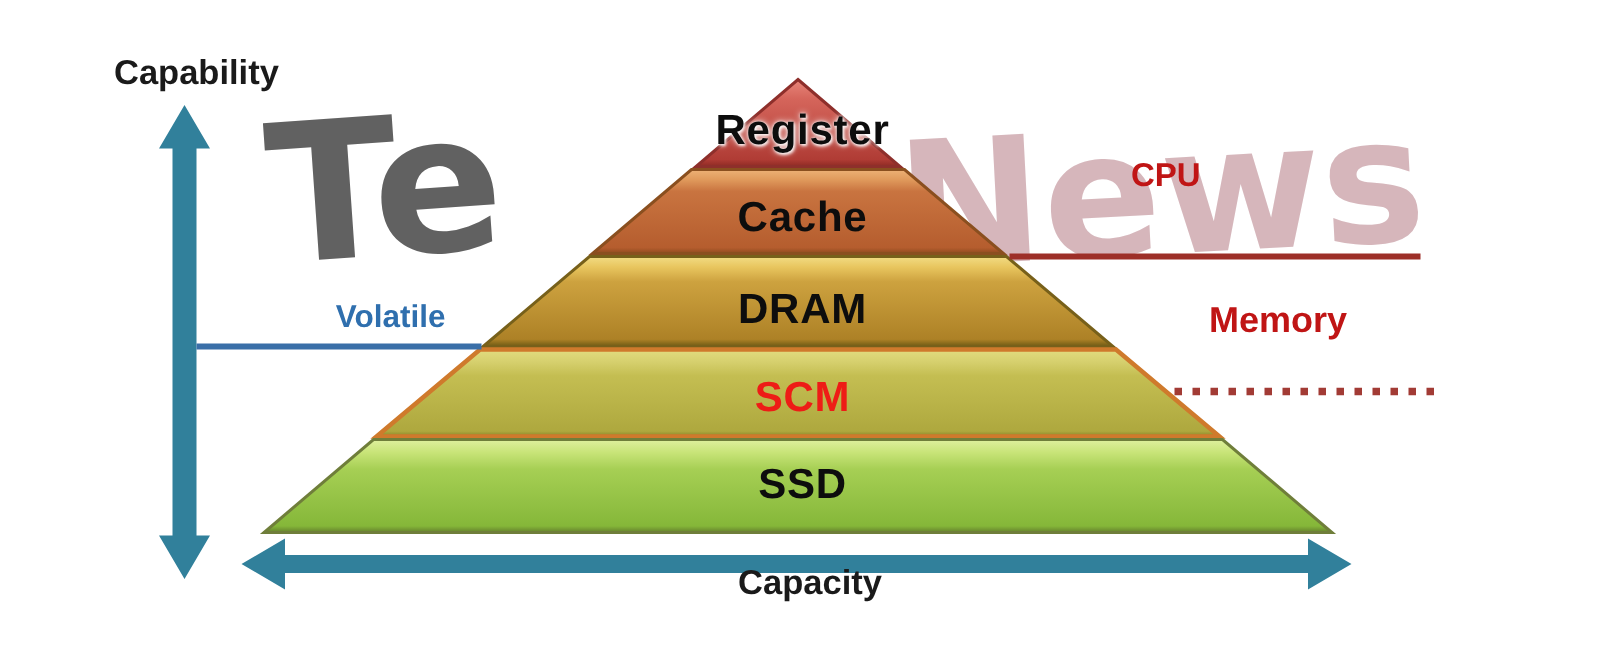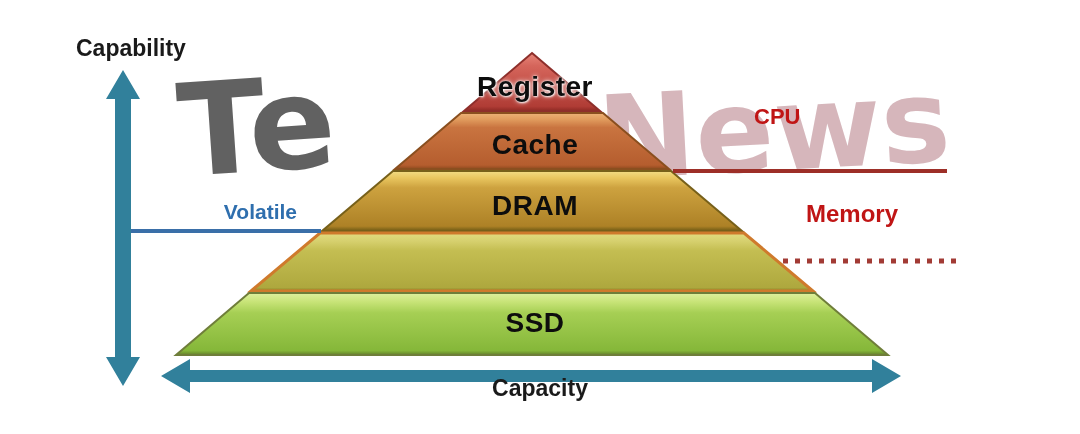--- a/index.html
+++ b/index.html
@@ -96,20 +96,21 @@
 
     <line x1="783" y1="261" x2="958" y2="261" stroke="#a23b35" stroke-width="5" stroke-dasharray="5,7"></line>
   </svg>
 
   <div class="lbl axis-lbl lbl-capability">Capability</div>
   <div class="lbl axis-lbl lbl-capacity">Capacity</div>
 
   <div class="lbl layer-lbl lbl-register">Register</div>
   <div class="lbl layer-lbl lbl-cache">Cache</div>
   <div class="lbl layer-lbl lbl-dram">DRAM</div>
+  <div class="lbl layer-lbl lbl-scm">SCM</div>
   <div class="lbl layer-lbl lbl-ssd">SSD</div>
 
   <div class="lbl blue-lbl lbl-volatile">Volatile</div>
 
   <div class="lbl red-lbl lbl-cpu">CPU</div>
   <div class="lbl red-lbl lbl-memory">Memory</div>
 
 </div>
 
 </body></html>

